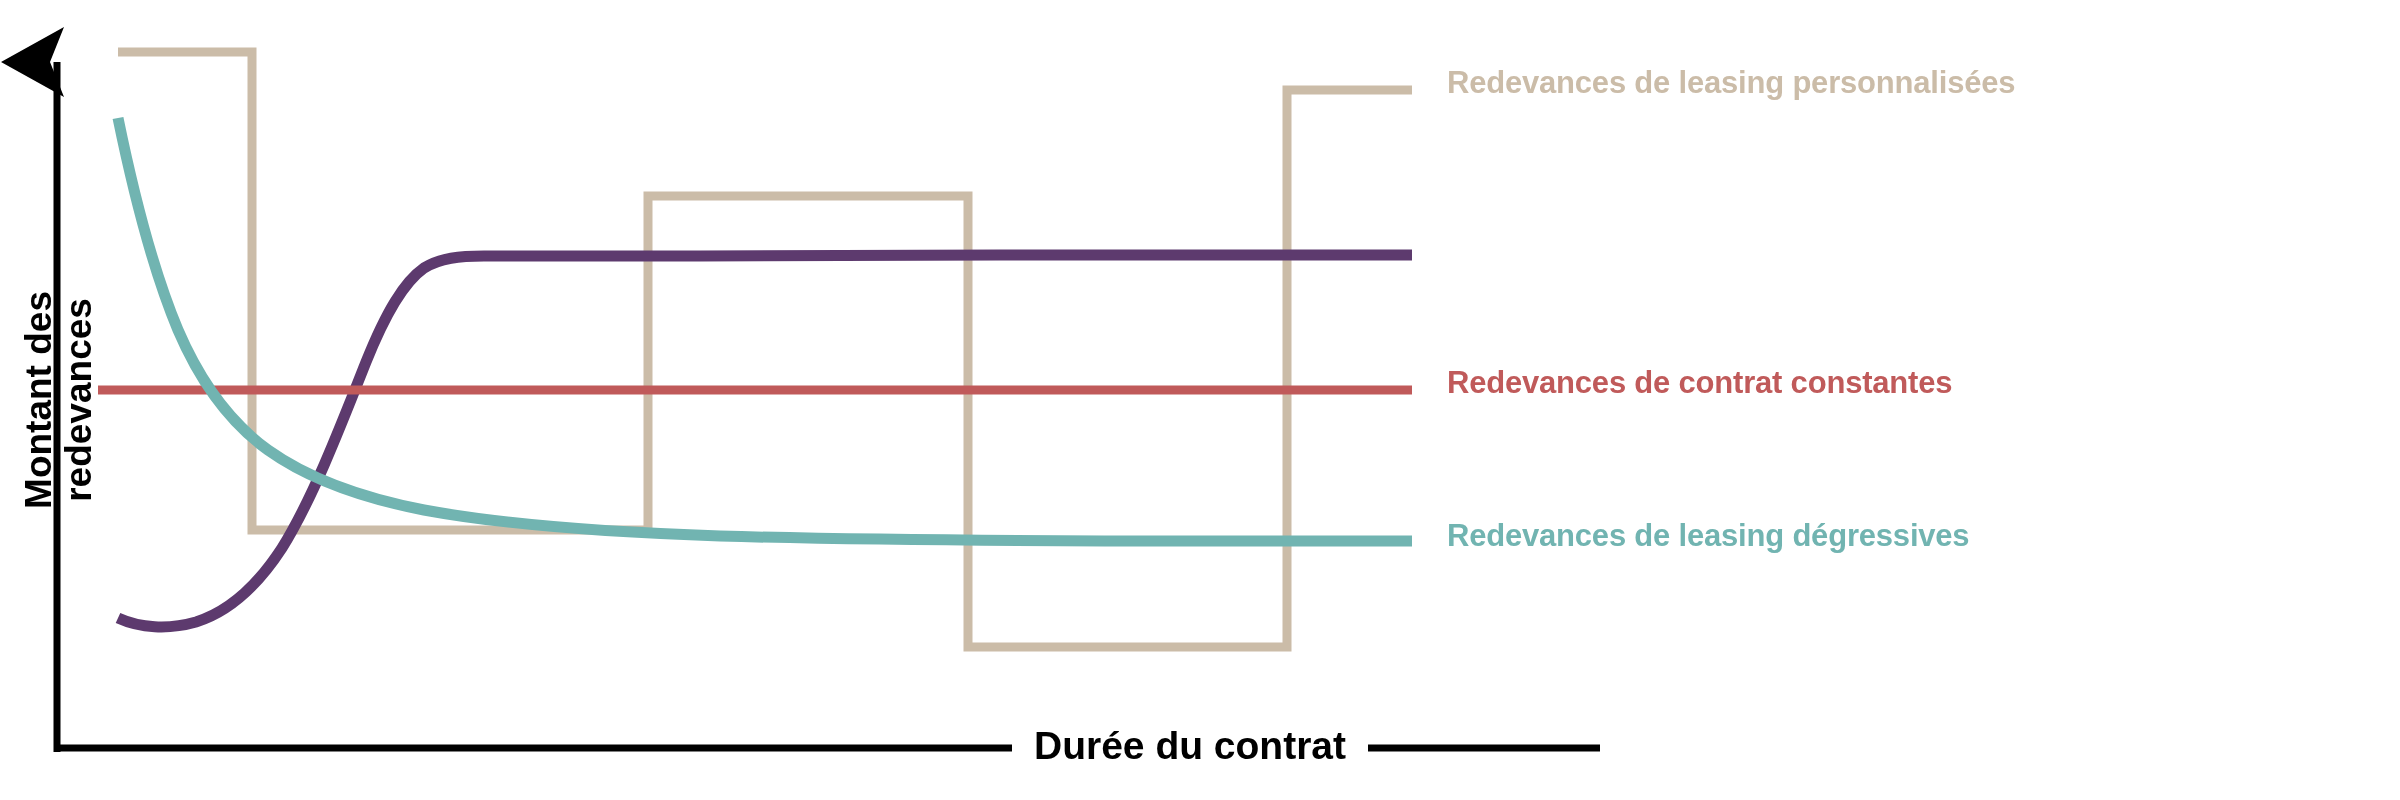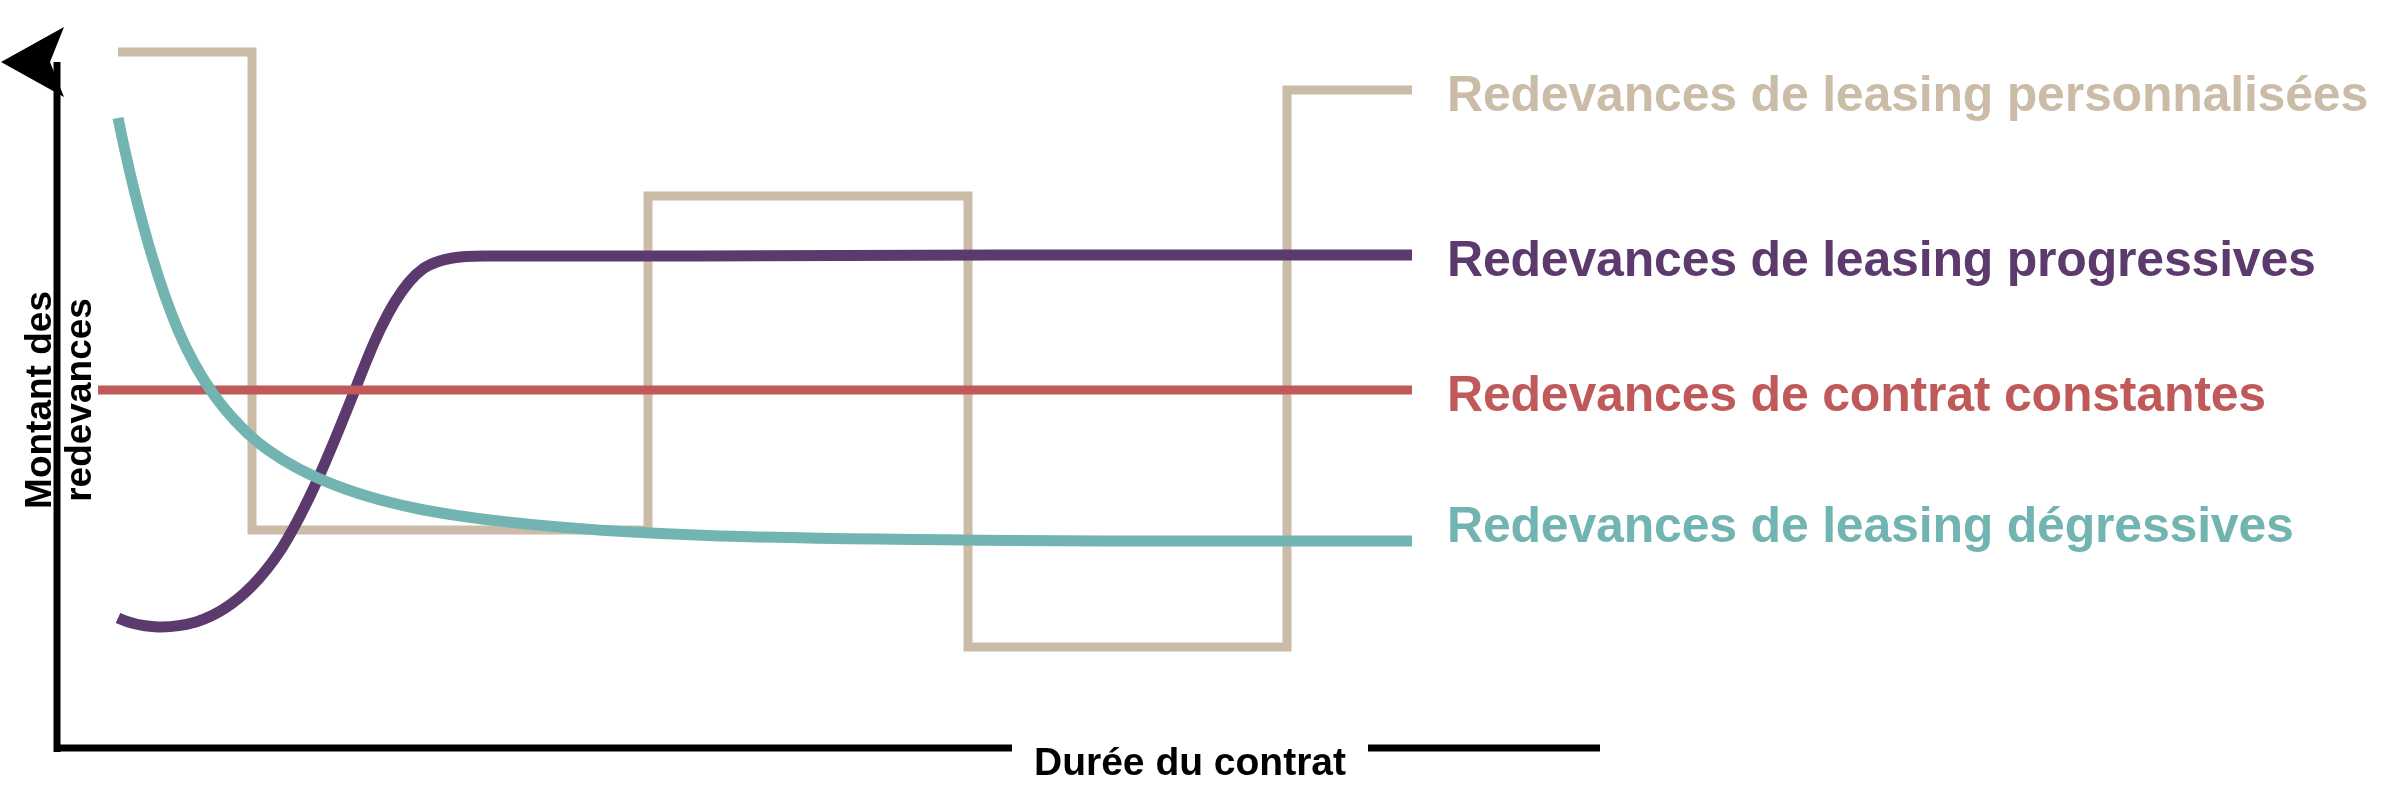--- a/index.html
+++ b/index.html
@@ -51,21 +51,21 @@
     font-size: 39px;
     color: #000000;
     white-space: nowrap;
     background: #ffffff;
     padding: 0 22px;
   }
   .legend-label {
     position: absolute;
     font-family: "Liberation Sans", sans-serif;
     font-weight: bold;
-    font-size: 50px;
+    font-size: 31px;
     white-space: nowrap;
     letter-spacing: -0.2px;
   }
 </style>
 </head>
 <body>
 
 <div id="root">
 
   <svg id="chart-svg" viewBox="0 0 2400 800">
@@ -116,23 +116,22 @@
              L 1412 541"></path>
 
     <g></g>
   </svg>
 
   <div class="ylabel-text" style="left: -86px; top: 360px; width: 290px;">
     <span>Montant des</span><br>
     <span>redevances</span>
   </div>
 
-  <div class="xlabel-text" style="left: 1012px; top: 740px;">Durée du contrat</div>
+  <div class="xlabel-text" style="left: 1012px; top: 724px;">Durée du contrat</div>
 
   <div class="legend-label" style="left: 1447px; top: 65px; color: #cbbca8;">Redevances de leasing personnalisées</div>
 
-  <div class="legend-label" style="left: 1447px; top: 230px; color: #5d3a6e;">Redevances de leasing progressives</div>
 
   <div class="legend-label" style="left: 1447px; top: 365px; color: #c05a5a;">Redevances de contrat constantes</div>
 
-  <div class="legend-label" style="left: 1447px; top: 496px; color: #71b4b1;">Redevances de leasing dégressives</div>
+  <div class="legend-label" style="left: 1447px; top: 518px; color: #71b4b1;">Redevances de leasing dégressives</div>
 
 </div>
 
 </body></html>

